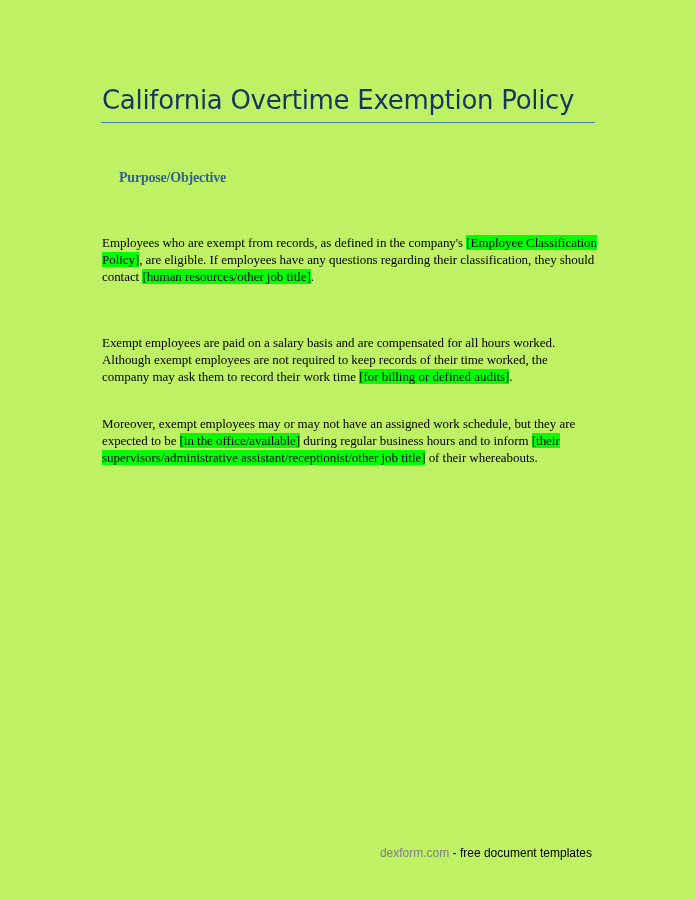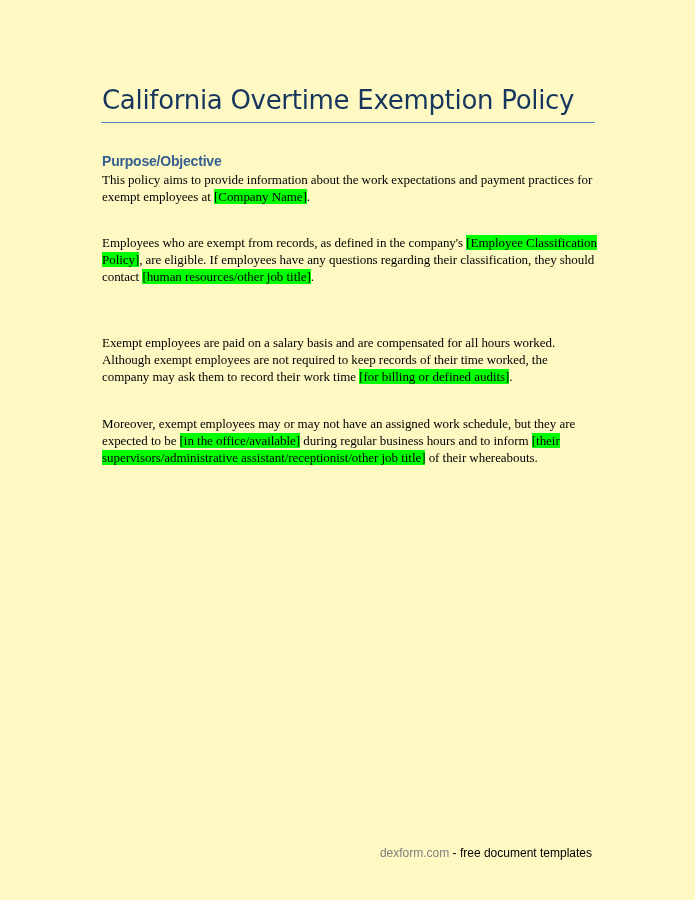--- a/index.html
+++ b/index.html
@@ -1,27 +1,27 @@
 <!DOCTYPE html>
 <html><head>
   <meta charset="utf-8">
   <style>
     html, body { margin: 0; padding: 0; background: #ffffff; }
     body { width: 695px; height: 900px; position: relative; overflow: hidden; }
-    .page { position: absolute; left: 0; top: 0; width: 695px; height: 900px; background: #fef9c3; }
+    .page { position: absolute; left: 0; top: 0; width: 695px; height: 900px; background: #bef264; }
     .title {
       position: absolute; left: 102px; top: 82px; width: 495px;
       font-family: "DejaVu Sans", sans-serif; font-size: 26px; color: #17365D;
       letter-spacing: -0.3px; white-space: nowrap; line-height: 36px;
     }
     .rule { position: absolute; left: 101px; top: 122px; width: 494px; height: 1px; background: #4F81BD; }
     .section { position: absolute; left: 102px; width: 495px; }
     .heading {
-      font-family: Liberation Sans, sans-serif; font-weight: bold; font-size: 14px;
-      color: #365F91; line-height: 20px; margin: 0; letter-spacing: -0.2px;
+      font-family: Liberation Serif, serif; font-weight: bold; font-size: 14px;
+      color: #365F91; line-height: 20px; margin: 17px; letter-spacing: -0.2px;
     }
     .para {
       font-family: "Liberation Serif", serif; font-size: 13px; color: #000;
       line-height: 17px; margin: 0; letter-spacing: -0.05px;
     }
     .hl { background: #00FF00; }
     .footer {
       position: absolute; right: 103px; top: 846px;
       font-family: "Liberation Sans", sans-serif; font-size: 12px; color: #000; white-space: nowrap;
     }
@@ -29,21 +29,20 @@
   </style>
 </head>
 <body>
 
 <div class="page">
   <div class="title">California Overtime Exemption Policy</div>
   <div class="rule"></div>
 
   <div class="section" style="top:151px;">
     <h2 class="heading">Purpose/Objective</h2>
-    <p class="para"><span>This policy aims to provide information about the work expectations and payment practices for exempt employees at </span><span class="hl">[Company Name]</span><span>.</span></p>
   </div>
 
   <div class="section" style="top:234px;">
     <p class="para"><span>Employees who are exempt from records, as defined in the company's </span><span class="hl">[Employee Classification Policy]</span><span>, are eligible. If employees have any questions regarding their classification, they should contact </span><span class="hl">[human resources/other job title]</span><span>.</span></p>
   </div>
 
   <div class="section" style="top:334px;">
     <p class="para"><span>Exempt employees are paid on a salary basis and are compensated for all hours worked. Although exempt employees are not required to keep records of their time worked, the company may ask them to record their work time </span><span class="hl">[for billing or defined audits]</span><span>.</span></p>
     <p class="para" style="margin-top:30px;"><span>Moreover, exempt employees may or may not have an assigned work schedule, but they are expected to be </span><span class="hl">[in the office/available]</span><span> during regular business hours and to inform </span><span class="hl">[their supervisors/administrative assistant/receptionist/other job title]</span><span> of their whereabouts.</span></p>
   </div>

